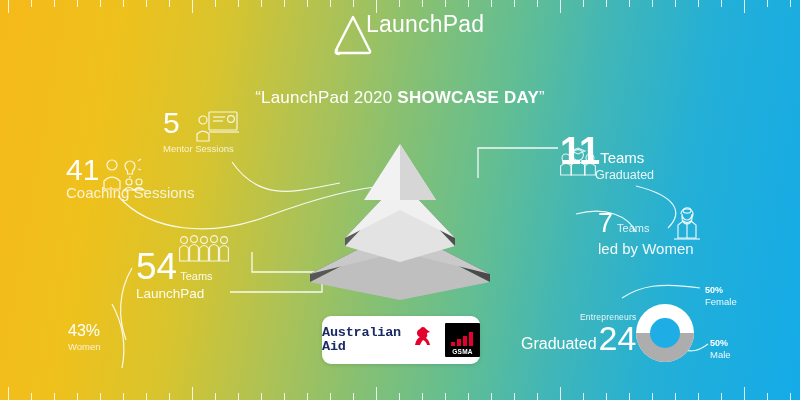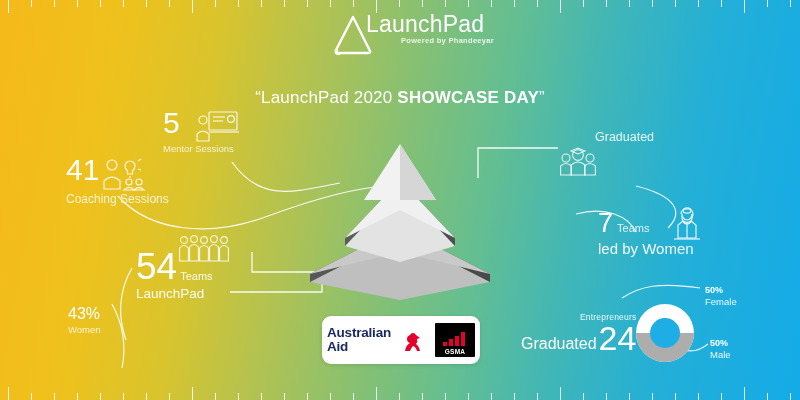--- a/index.html
+++ b/index.html
@@ -52,31 +52,31 @@
   .lbl { line-height:1.12; color:rgba(255,255,255,.93); }
 
   
   #stat-mentor { left:163px; top:108px; }
   #stat-mentor .num { font-size:30px; }
   #stat-mentor .lbl { font-size:9.5px; margin-top:6px; color:rgba(255,255,255,.8); }
   #stat-mentor .ico { position:absolute; left:32px; top:2px; width:44px; height:34px; }
 
   #stat-coach { left:66px; top:155px; }
   #stat-coach .num { font-size:30px; }
-  #stat-coach .lbl { font-size:12px; margin-top:8px; color:rgba(255,255,255,.8); }
+  #stat-coach .lbl { font-size:15px; margin-top:0; color:rgba(255,255,255,.8); }
   #stat-coach .ico { position:absolute; left:34px; top:2px; width:46px; height:34px; }
 
   #stat-teams { left:136px; top:248px; }
   #stat-teams .num { font-size:37px; display:inline-block; vertical-align:bottom; }
   #stat-teams .sub { display:inline-block; font-size:11px; margin-left:3px; vertical-align:bottom;
                      padding-bottom:3px; color:rgba(255,255,255,.92); }
   #stat-teams .lbl { font-size:13.5px; margin-top:1px; }
   #stat-teams .ico { position:absolute; left:42px; top:-14px; width:52px; height:34px; }
 
-  #stat-women43 { left:68px; top:306px; }
+  #stat-women43 { left:68px; top:323px; }
   #stat-women43 .num { font-size:16px; font-weight:400; }
   #stat-women43 .lbl { font-size:9.5px; margin-top:3px; color:rgba(255,255,255,.8); }
 
   
   #stat-grad { left:560px; top:132px; }
   #stat-grad .num { font-size:38px; font-weight:700; display:inline-block; vertical-align:bottom; }
   #stat-grad .sub { display:inline-block; font-size:15px; vertical-align:bottom; padding-bottom:4px; }
   #stat-grad .lbl { font-size:12.5px; margin-top:-2px; margin-left:35px; color:rgba(255,255,255,.88); }
   #stat-grad .ico { position:absolute; left:-2px; top:14px; width:42px; height:30px; }
 
@@ -217,21 +217,20 @@
     </g>
   </svg>
 
   <div id="logo">
     <svg class="mark" viewBox="0 0 46 46">
       <path d="M23 5 L40 39 Q41 41 38 41 L8 41 Q5 41 6 38 Z" fill="none" stroke="#fff" stroke-width="2.4" stroke-linejoin="round"></path>
       <path d="M7 38 Q4 42 9 42" fill="none" stroke="#fff" stroke-width="2.4" stroke-linecap="round"></path>
     </svg>
     <div class="wordmark">
       <div class="lp-name">LaunchPad</div>
-      <div class="lp-pow">Powered by Phandeeyar</div>
     </div>
   </div>
 
   <div id="headline">
     <span>“</span><span>LaunchPad 2020 </span><b>SHOWCASE DAY</b><span>”</span>
   </div>
 
   <svg id="pyramid" viewBox="0 0 220 160">
 
     <polygon points="110,96 200,142 110,160 20,142" fill="#BFBFBF"></polygon>
@@ -315,20 +314,23 @@
       <g fill="none" stroke="rgba(255,255,255,.85)" stroke-width="1.1">
         <circle cx="20" cy="9" r="5.4"></circle>
           <path d="M13 19 q7 -6 14 0 v10 h-14 z"></path>
         <circle cx="8" cy="12" r="4"></circle>
           <path d="M2.6 20 q5.4 -5 10.8 0 v9 h-10.8 z"></path>
         <circle cx="32" cy="12" r="4"></circle>
           <path d="M26.6 20 q5.4 -5 10.8 0 v9 h-10.8 z"></path>
         <path d="M13 5 l7 -3 l7 3 l-7 3 z"></path>
       </g>
     </svg>
+    <div>
+      <span class="num">11</span><span class="sub">Teams</span>
+    </div>
     <div class="lbl">Graduated</div>
   </div>
 
   <div class="stat" id="stat-led">
     <svg class="ico" viewBox="0 0 34 40">
       <g fill="none" stroke="rgba(255,255,255,.88)" stroke-width="1.2">
         <path d="M11 8 q0 -5 6 -5 q6 0 6 5 q0 2 -1 3"></path>
         <ellipse cx="17" cy="4.5" rx="4" ry="2.6"></ellipse>
         <path d="M12 8 a5 6 0 0 0 10 0 v4 a5 6 0 0 1 -10 0 z"></path>
         <path d="M13 15 q4 3 8 0 l5 4 v13 h-18 v-13 z"></path>
@@ -359,21 +361,21 @@
   <div class="legend" id="legend-female">
     <div class="pct">50%</div>
     <div class="who">Female</div>
   </div>
   <div class="legend" id="legend-male">
     <div class="pct">50%</div>
     <div class="who">Male</div>
   </div>
 
   <div id="sponsors">
-    <div style="display:flex;align-items:flex-end;gap:9px;">
+    <div style="display:flex;align-items:flex-start;gap:9px;font-family:Liberation Mono, monospace;">
       <div>
         <div class="aid-txt">Australian</div>
         <div class="aid-txt">Aid</div>
       </div>
       <svg width="26" height="22" viewBox="0 0 26 22">
         <path d="M5 19 q1 -6 5 -8 q-3 -1 -3 -4 q0 -3 3 -4 q1 -2 3 -2 q2 0 3 2 l4 3 l-3 1 q1 3 -1 5 q3 2 4 7 l-3 0 q-1 -4 -4 -5 q-2 2 -3 5 z" fill="#E4022D"></path>
       </svg>
     </div>
     <div id="gsma">
       <svg width="28" height="15" viewBox="0 0 28 15">

